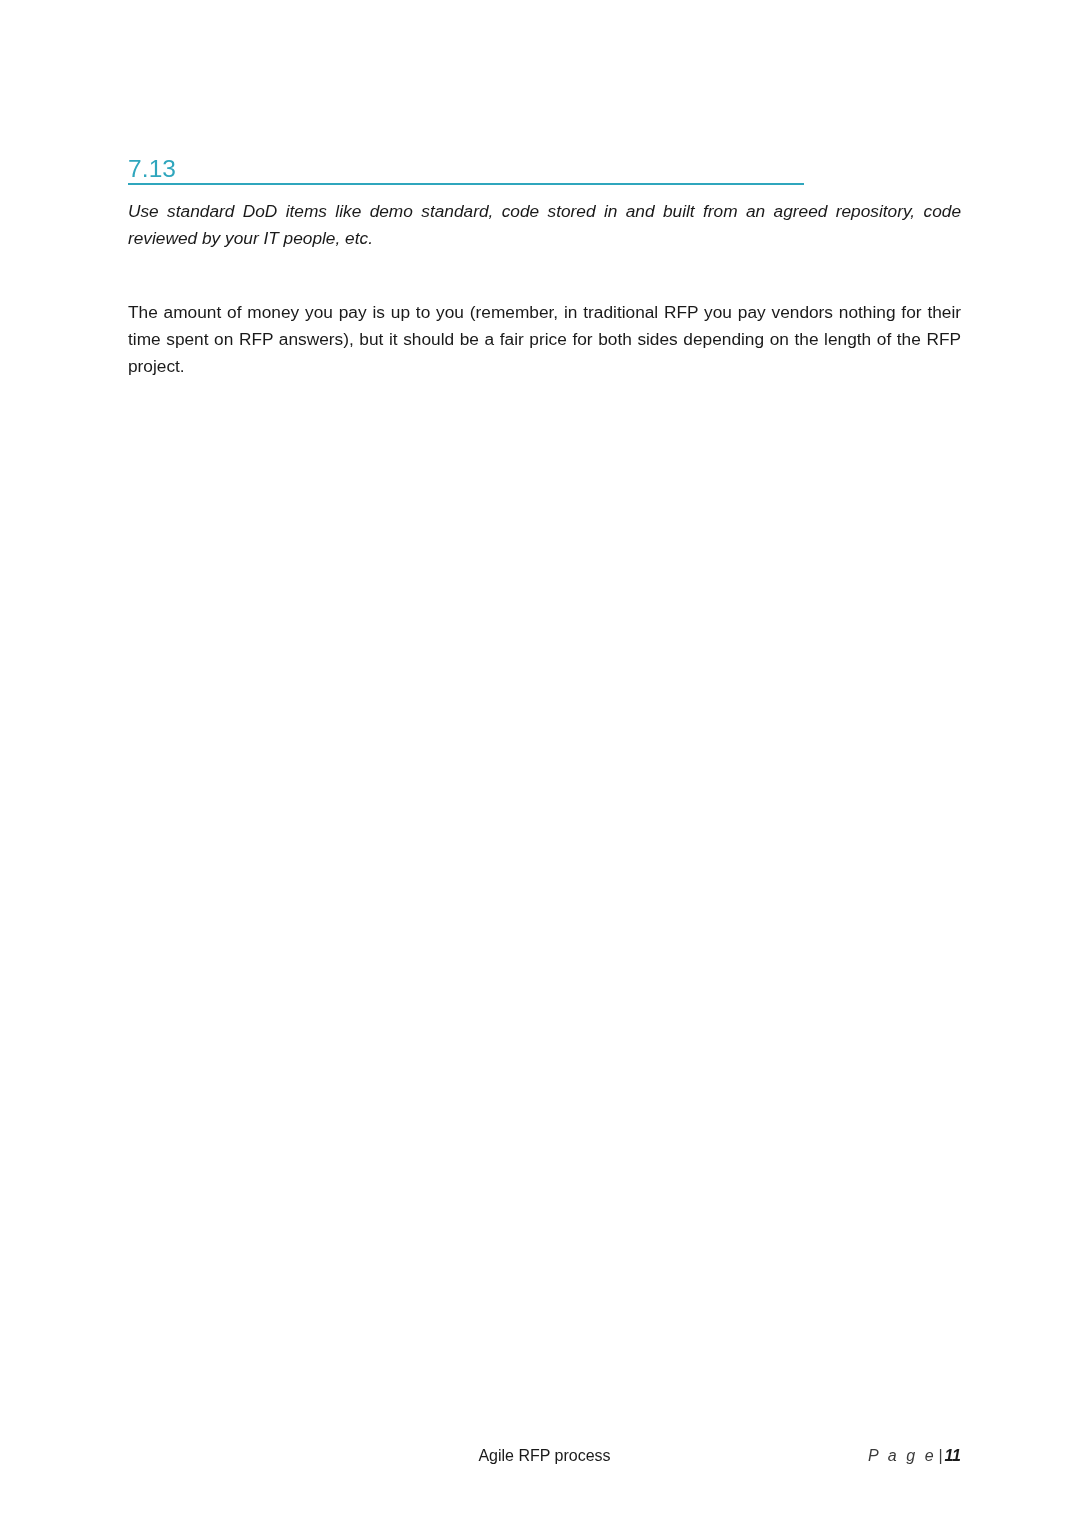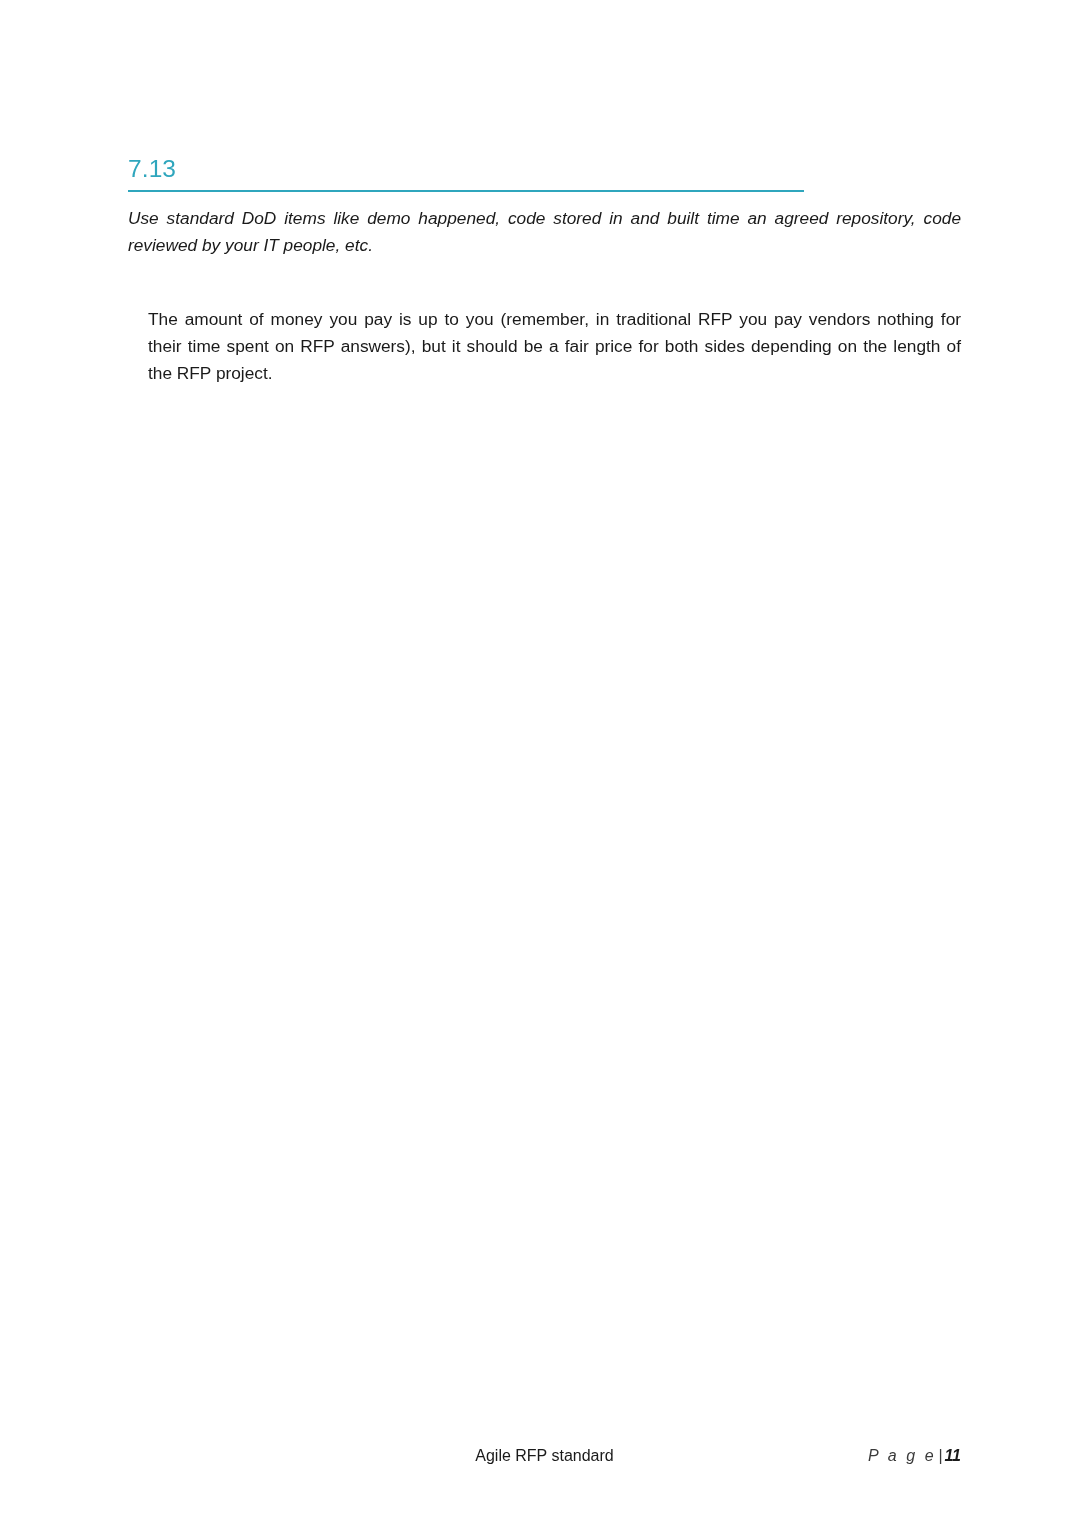--- a/index.html
+++ b/index.html
@@ -29,21 +29,20 @@
     top: 155px;
     width: 833px;
   }
   .heading-row {
     display: flex;
     align-items: flex-end;
     color: #2fa6bd;
     font-size: 24.5px;
     font-weight: 400;
     letter-spacing: 0.1px;
-    padding-bottom: 7px;
     border-bottom: 2.2px solid #2fa6bd;
     width: 676px;
   }
   .heading-number {
     width: 63px;
     flex: none;
   }
   .heading-text {
     flex: 1;
   }
@@ -51,21 +50,21 @@
     font-size: 17.3px;
     line-height: 1.58;
     text-align: justify;
     color: #1a1a1a;
   }
   .italic {
     font-style: italic;
   }
   .p1 { margin-top: 25px; }
   .p2 { margin-top: 13px; }
-  .p3 { margin-top: 46px; margin-left: 20px; }
+  .p3 { margin-top: 46px; }
   .footer {
     position: absolute;
     left: 128px;
     top: 1447px;
     width: 833px;
     font-size: 16px;
     color: #1a1a1a;
   }
   .footer-center {
     position: absolute;
@@ -98,26 +97,26 @@
 
 <div class="page">
 
   <div class="content">
 
     <div class="heading-row">
       <span class="heading-number">7.13</span>
     </div>
 
 
-    <p class="para italic p2">Use standard DoD items like demo happened, code stored in and built time an agreed repository, code reviewed by your IT people, etc.</p>
+    <p class="para italic p2">Use standard DoD items like demo standard, code stored in and built from an agreed repository, code reviewed by your IT people, etc.</p>
 
     <p class="para p3">The amount of money you pay is up to you (remember, in traditional RFP you pay vendors nothing for their time spent on RFP answers), but it should be a fair price for both sides depending on the length of the RFP project.</p>
 
   </div>
 
   <div class="footer">
-    <span class="footer-center">Agile RFP standard</span>
+    <span class="footer-center">Agile RFP process</span>
     <span class="footer-right">
       <span class="footer-page-word">P a g e</span><span class="footer-sep">|</span><span class="footer-pagenum">11</span>
     </span>
   </div>
 
 </div>
 
 </body></html>

